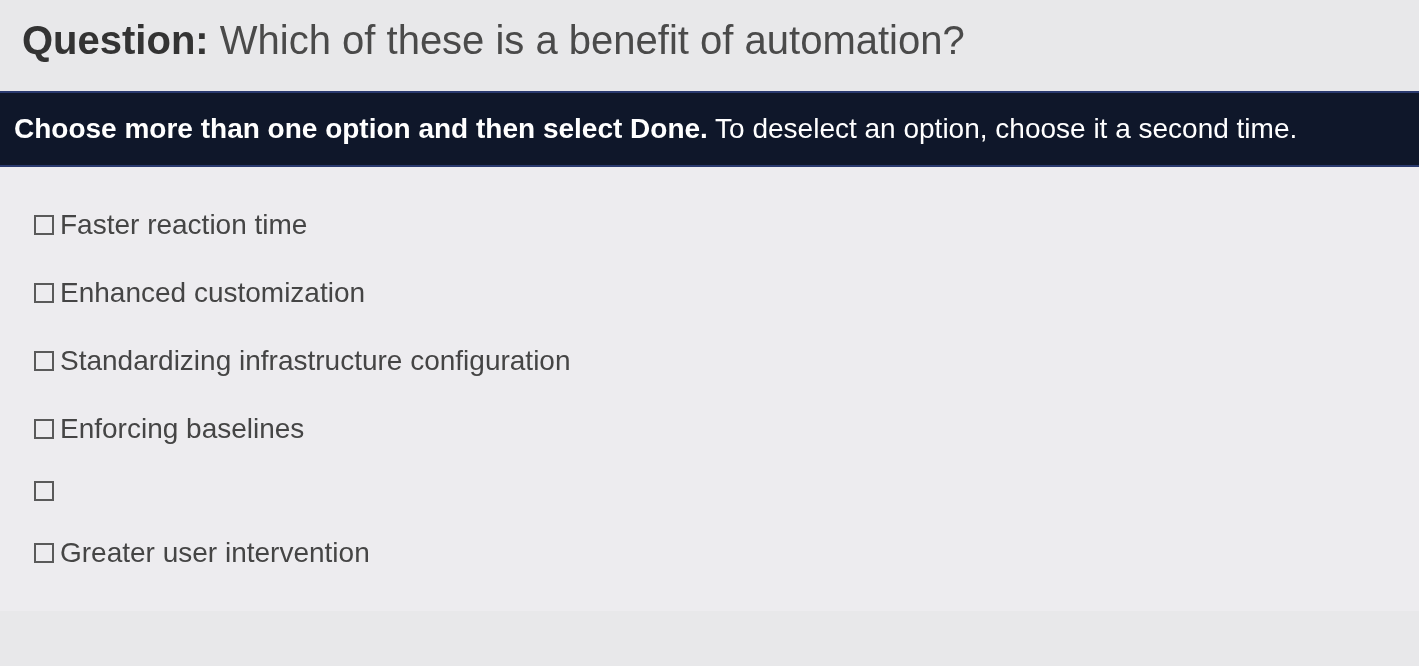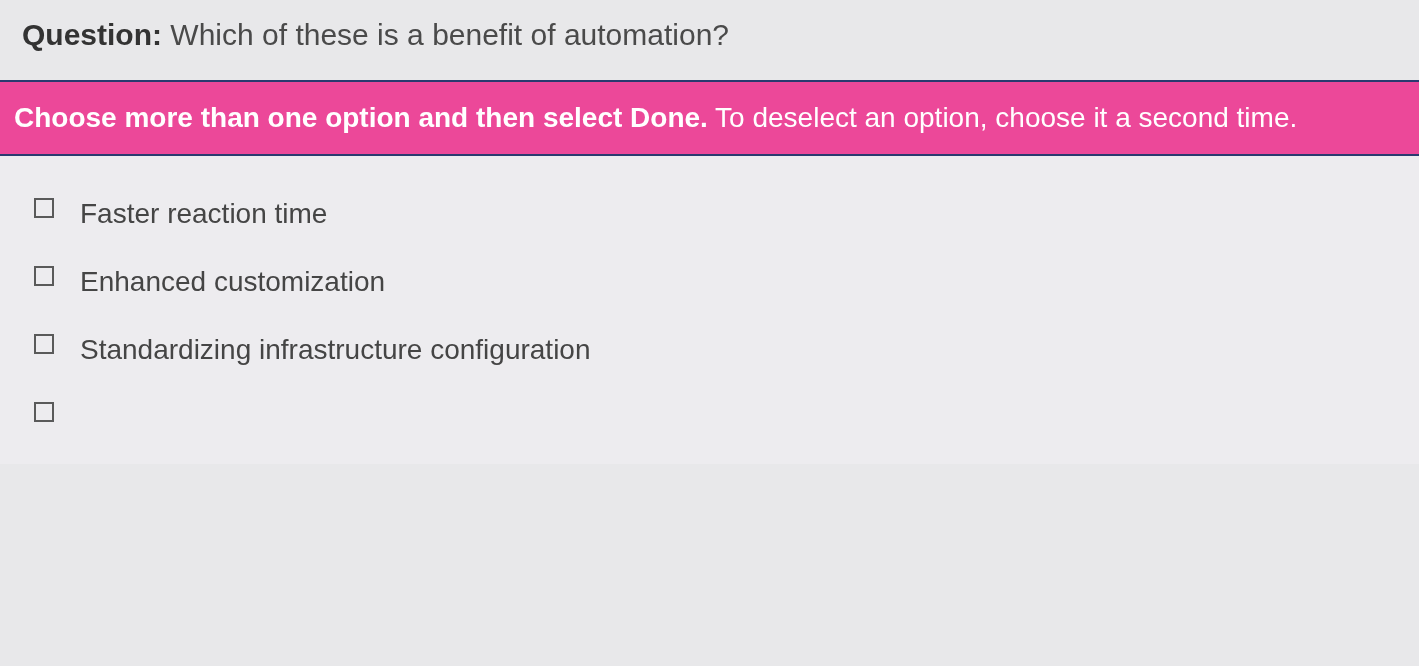--- a/index.html
+++ b/index.html
@@ -9,45 +9,46 @@
     }
     body {
       font-family: Arial, Helvetica, sans-serif;
       background: #e8e8ea;
       width: 1419px;
       height: 666px;
       overflow: hidden;
     }
     .question-header {
       padding: 18px 22px 28px 22px;
-      font-size: 30px;
+      font-size: 40px;
       color: #4a4a4a;
     }
     .question-label {
       font-weight: bold;
       color: #333;
     }
     .instruction-bar {
-      background: #ec4899;
+      background: #0f172a;
       color: #fff;
       padding: 20px 14px;
       font-size: 28px;
       border-top: 2px solid #2a3a6f;
       border-bottom: 2px solid #2a3a6f;
     }
     .instruction-bold {
       font-weight: bold;
     }
     .options-area {
       background: #edecef;
       padding: 24px 34px;
     }
     .option-row {
       display: flex;
-      gap: 26px;
+      align-items: center;
+      gap: 6px;
       padding: 18px 0;
       cursor: pointer;
     }
     .checkbox {
       width: 20px;
       height: 20px;
       border: 2px solid #5a5a5a;
       background: transparent;
       flex-shrink: 0;
       display: inline-block;
@@ -77,14 +78,22 @@
   <div class="option-row">
     <span class="checkbox"></span>
     <span class="option-label">Enhanced customization</span>
   </div>
   <div class="option-row">
     <span class="checkbox"></span>
     <span class="option-label">Standardizing infrastructure configuration</span>
   </div>
   <div class="option-row">
     <span class="checkbox"></span>
+    <span class="option-label">Enforcing baselines</span>
+  </div>
+  <div class="option-row">
+    <span class="checkbox"></span>
+  </div>
+  <div class="option-row">
+    <span class="checkbox"></span>
+    <span class="option-label">Greater user intervention</span>
   </div>
 </div>
 
 </body></html>

